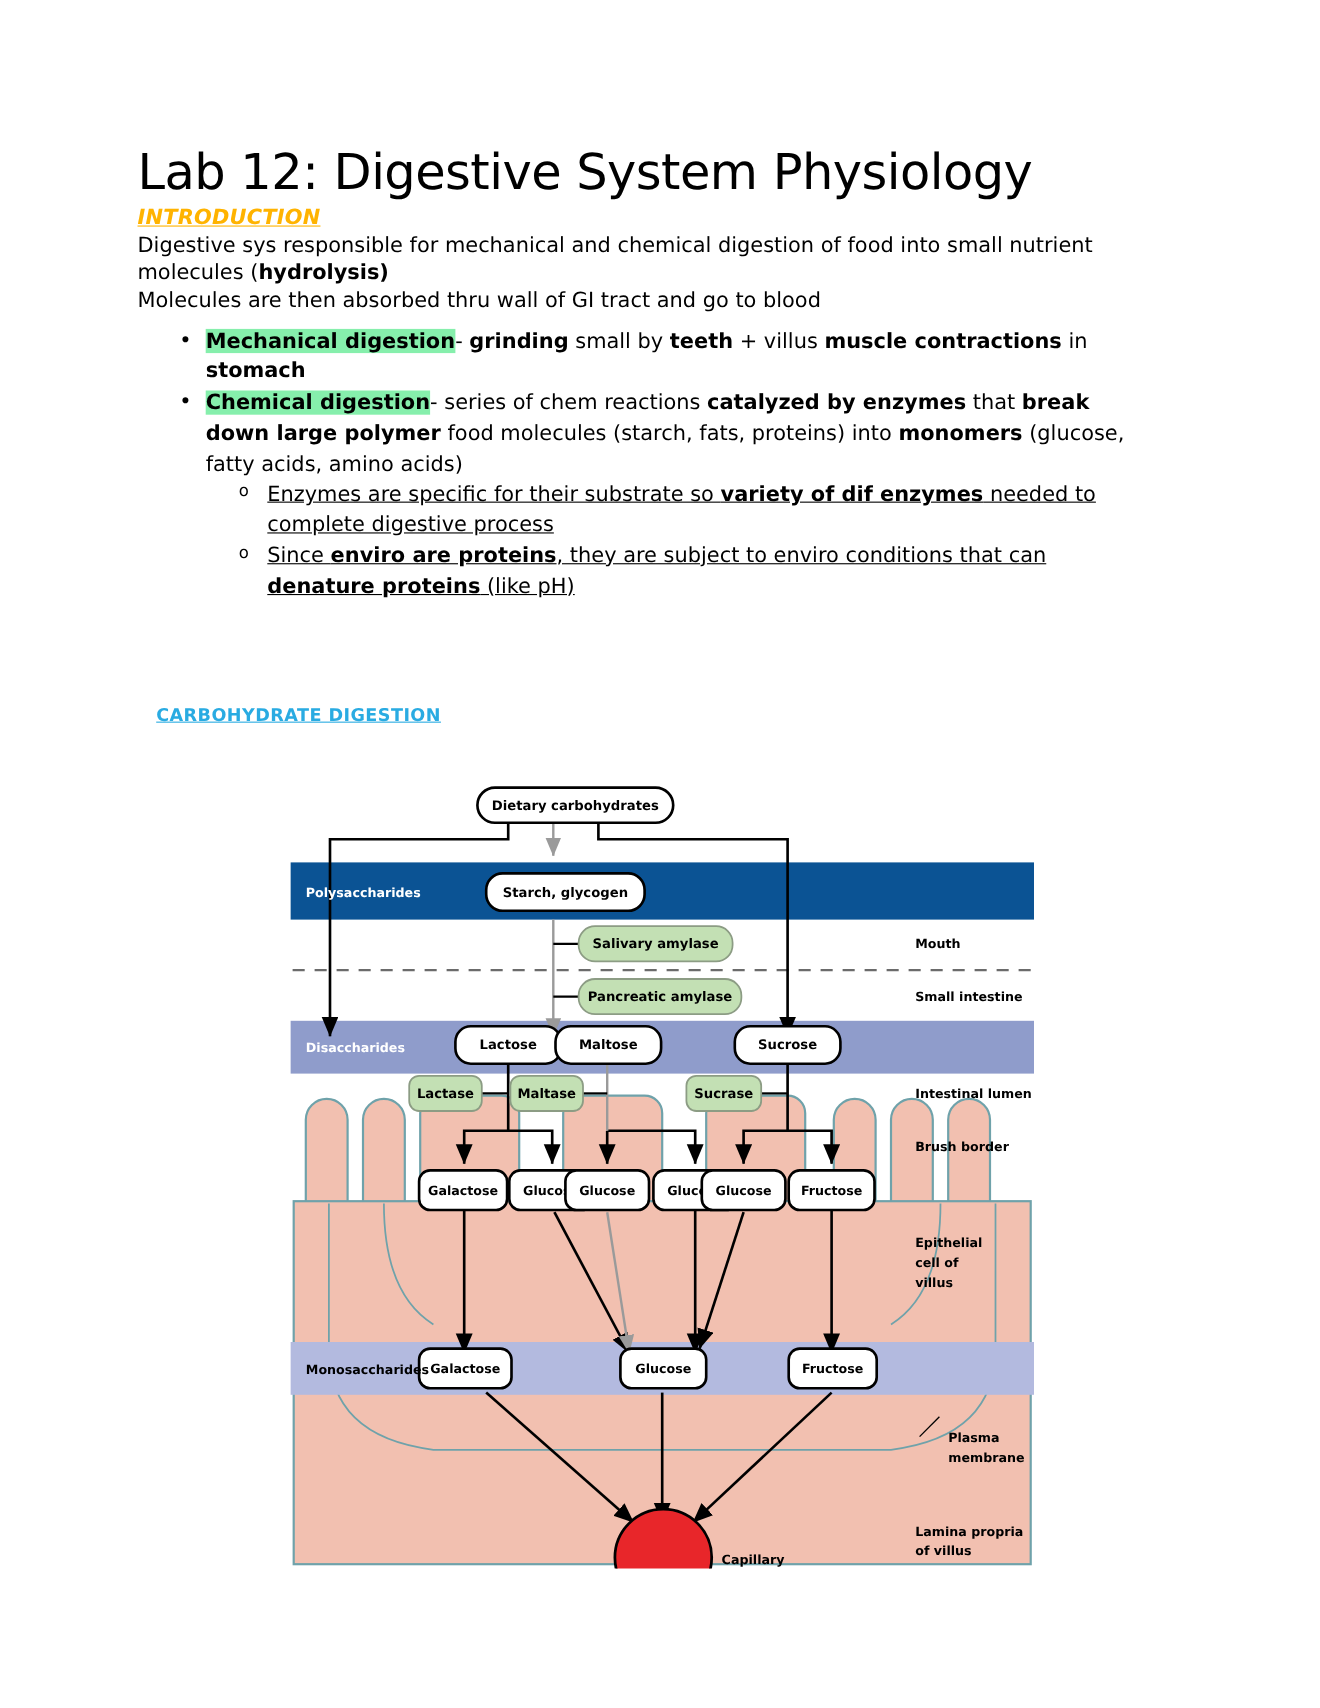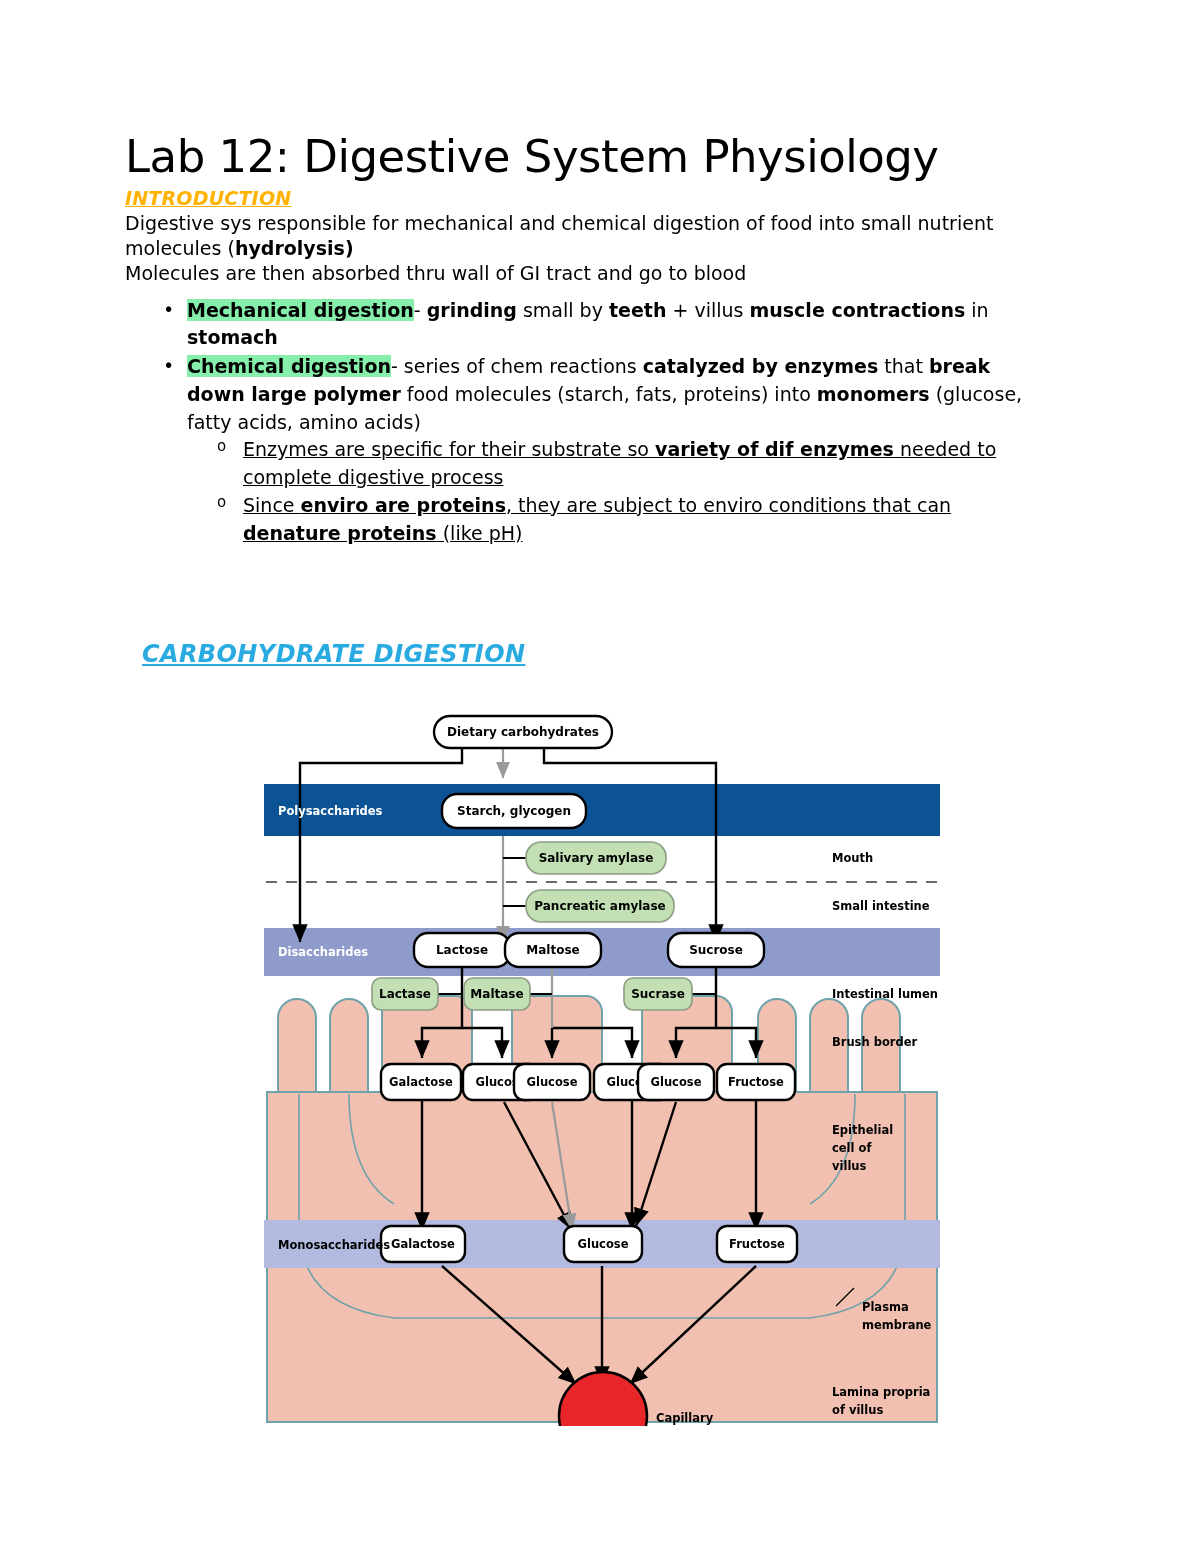--- a/index.html
+++ b/index.html
@@ -40,21 +40,21 @@
     position:relative;font-size:19px;line-height:1.46;
     padding-left:56px;
     text-decoration:underline;
   }
   ul.lv2>li:before{
     content:"o";position:absolute;left:30px;top:0px;font-size:15px;
   }
 
   .carb-head{
     position:absolute;left:142px;top:640px;
-    font-size:24px;font-style:italic;font-weight:700;
+    font-size:16px;font-weight:700;
     color:#29ABE2;text-decoration:underline;letter-spacing:0.4px;
   }
 
   
   .diagram{position:absolute;left:264px;top:706px;width:676px;height:720px;}
   .diagram svg{display:block;}
 
   .dlabel{font-family:"DejaVu Sans","Liberation Sans",sans-serif;font-weight:700;}
 </style>
 </head>

